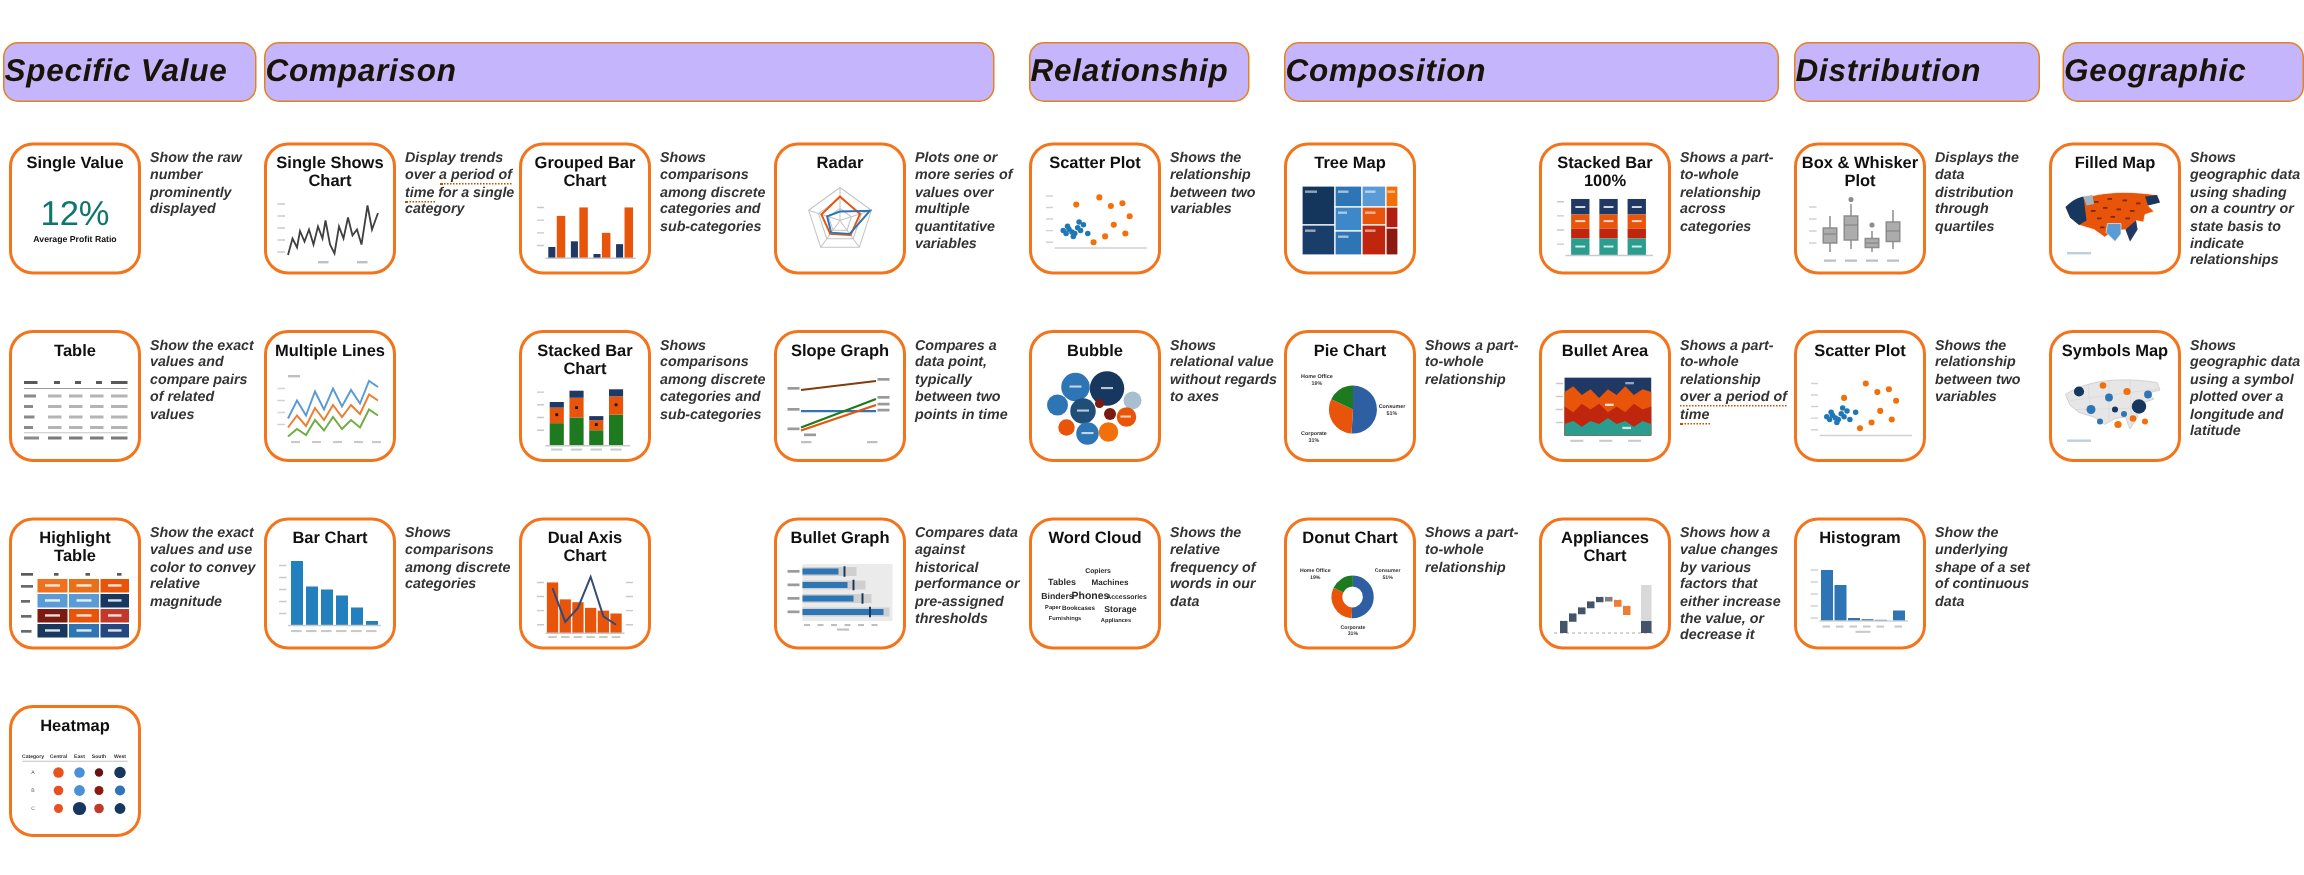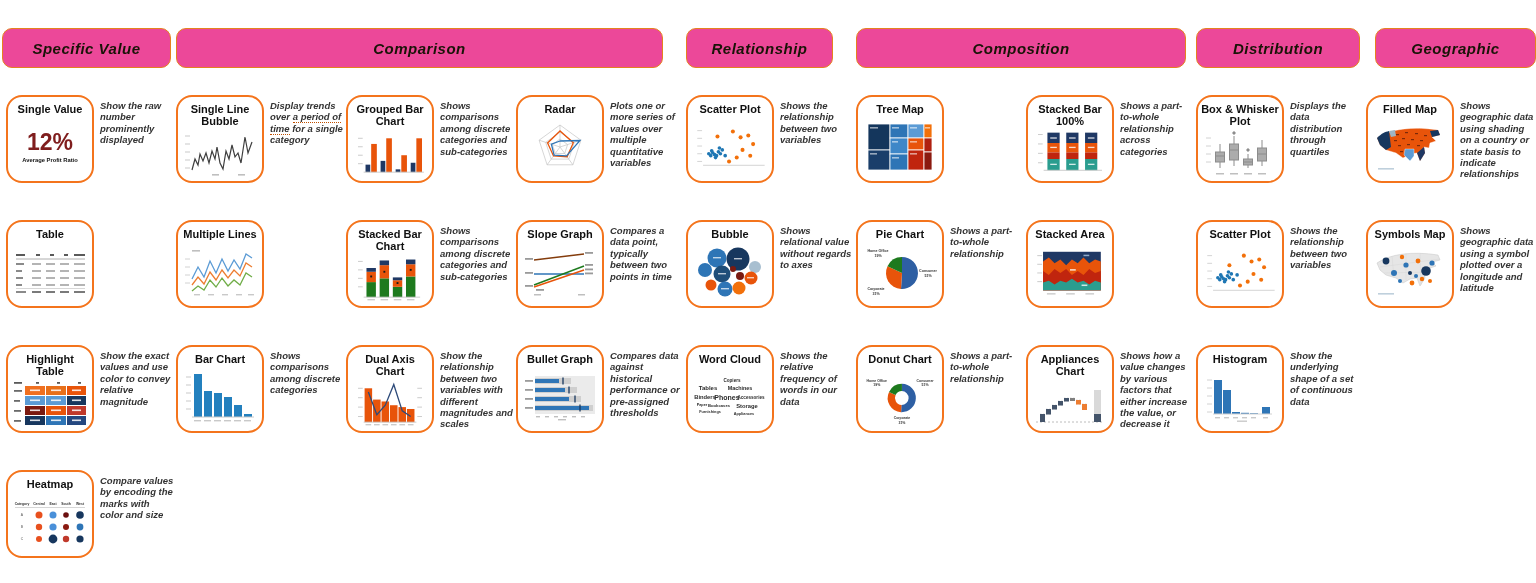--- a/index.html
+++ b/index.html
@@ -1,31 +1,31 @@
 <!DOCTYPE html>
 <html><head>
 <meta charset="utf-8">
 <style>
   html,body{margin:0;padding:0;background:#fff;}
   body{width:1536px;height:583px;overflow:hidden;font-family:"Liberation Sans",sans-serif;}
   .board{position:relative;width:1536px;height:583px;display:grid;
     grid-template-columns:repeat(9,170px);grid-template-rows:67px repeat(4,125px);
     padding:28px 0 0 6px;box-sizing:border-box;}
-  .hdr{background:#ec4899;border:1px solid #E5821E;border-radius:10px;height:38px;
-    display:flex;align-items:center;justify-content:center;font-size:15px;font-weight:bold;
+  .hdr{background:#c4b5fd;border:1px solid #E5821E;border-radius:10px;height:38px;
+    display:flex;align-items:center;justify-content:flex-start;font-size:21px;font-weight:bold;
     color:#191407;letter-spacing:.5px;font-style:italic;align-self:start;}
   .cell{display:flex;gap:6px;align-items:flex-start;}
   .card{width:88px;height:88px;min-width:88px;box-sizing:border-box;border:2.5px solid #F4741C;
     border-radius:16px;background:#fff;display:flex;flex-direction:column;align-items:center;
     padding:6px 3px 3px;}
   .ttl{font-weight:bold;font-size:11px;line-height:1.1;text-align:center;color:#101010;}
   .thumb{flex:1;width:100%;display:flex;flex-direction:column;align-items:center;justify-content:center;overflow:hidden;}
   .desc{font-size:9.5px;font-weight:bold;font-style:italic;color:#333;line-height:1.2;max-width:74px;padding-top:5px;}
   .du{border-bottom:1.5px dotted #C05000;}
-  .sv-num{font-size:23px;font-weight:bold;color:#7f1d1d;line-height:1;}
+  .sv-num{font-size:23px;font-weight:normal;color:#0f766e;line-height:1;}
   .sv-cap{font-size:5.8px;font-weight:bold;color:#111;margin-top:3px;}
   svg{display:block;}
   .wc-t{font-weight:bold;fill:#2b2b2b;}
 </style>
 </head>
 <body>
 
 <div class="board">
 
   <div class="hdr" style="grid-area:1/1;margin-left:-4px;margin-right:5px">
@@ -53,21 +53,21 @@
       <div class="thumb">
         <div class="sv-num">12%</div>
         <div class="sv-cap">Average Profit Ratio</div>
       </div>
     </div>
     <div class="desc">Show the raw number prominently displayed</div>
   </div>
 
   <div class="cell" style="grid-area:2/2">
     <div class="card">
-      <div class="ttl">Single Line Bubble</div>
+      <div class="ttl">Single Shows Chart</div>
       <div class="thumb">
         <svg width="78" height="50" viewBox="0 0 76 50">
           <g stroke="#C9C9C9" stroke-width="1">
               <line x1="3" y1="8" x2="8" y2="8"></line>
               <line x1="3" y1="16" x2="8" y2="16"></line>
               <line x1="3" y1="24" x2="8" y2="24"></line>
               <line x1="3" y1="32" x2="8" y2="32"></line>
               <line x1="3" y1="40" x2="8" y2="40"></line>
             </g>
           <polyline fill="none" stroke="#3F3F3F" stroke-width="1.2" points="10,42 13,31 16,37 18,26 21,33 24,25 27,35 30,23 33,31 35,19 38,35 41,41 44,23 47,31 50,17 53,29 56,25 59,35 63,9 66,25 70,14"></polyline>
@@ -379,20 +379,21 @@
           <g fill="#7A7A7A">
               <rect x="20" y="44" width="9" height="2"></rect>
               <rect x="34" y="44" width="9" height="2"></rect>
               <rect x="48" y="44" width="9" height="2"></rect>
               <rect x="62" y="44" width="11" height="2"></rect>
             </g>
           <line x1="4" y1="41.5" x2="73" y2="41.5" stroke="#C6C6C6" stroke-width="0.7"></line>
         </svg>
       </div>
     </div>
+    <div class="desc">Show the exact values and compare pairs of related values</div>
   </div>
 
   <div class="cell" style="grid-area:3/2">
     <div class="card">
       <div class="ttl">Multiple Lines</div>
       <div class="thumb">
         <svg width="78" height="50" viewBox="0 0 76 50">
           <rect x="10" y="3" width="8" height="1.6" fill="#BFBFBF"></rect>
           <g stroke="#D2D2D2" stroke-width="1">
               <line x1="3" y1="12" x2="8" y2="12"></line>
@@ -542,21 +543,21 @@
             <text x="14" y="50.5">31%</text>
           </g>
         </svg>
       </div>
     </div>
     <div class="desc">Shows a part-to-whole relationship</div>
   </div>
 
   <div class="cell" style="grid-area:3/7">
     <div class="card">
-      <div class="ttl">Stacked Area</div>
+      <div class="ttl">Bullet Area</div>
       <div class="thumb">
         <svg width="78" height="52" viewBox="0 0 76 54">
           <g stroke="#C9C9C9" stroke-width="1">
               <line x1="4" y1="10" x2="9" y2="10"></line>
               <line x1="4" y1="19" x2="9" y2="19"></line>
               <line x1="4" y1="28" x2="9" y2="28"></line>
               <line x1="4" y1="37" x2="9" y2="37"></line>
             </g>
           <rect x="10" y="6" width="60" height="40" fill="#1F3864"></rect>
           <path d="M10,16 L16,12 L22,18 L28,14 L34,20 L40,14 L46,18 L52,12 L58,18 L64,14 L70,16 L70,46 L10,46 Z" fill="#E8540A"></path>
@@ -566,20 +567,21 @@
               <rect x="14" y="49" width="9" height="1.4"></rect>
               <rect x="34" y="49" width="9" height="1.4"></rect>
               <rect x="54" y="49" width="9" height="1.4"></rect>
             </g>
           <rect x="38" y="24" width="6" height="1.6" fill="#fff" opacity="0.8"></rect>
             <rect x="52" y="9" width="6" height="1.6" fill="#8EA9C9"></rect>
             <rect x="50" y="40" width="6" height="1.6" fill="#CFE8E4"></rect>
         </svg>
       </div>
     </div>
+    <div class="desc">Shows a part-to-whole relationship <span class="du">over a period of time</span></div>
   </div>
 
   <div class="cell" style="grid-area:3/8">
     <div class="card">
       <div class="ttl">Scatter Plot</div>
       <div class="thumb">
         <svg width="78" height="52" viewBox="0 0 76 54">
           <g stroke="#D2D2D2" stroke-width="1">
               <line x1="4" y1="10" x2="9" y2="10"></line>
               <line x1="4" y1="18" x2="9" y2="18"></line>
@@ -774,21 +776,20 @@
               <rect x="12" y="50" width="6" height="1.4"></rect>
               <rect x="21" y="50" width="6" height="1.4"></rect>
               <rect x="30" y="50" width="6" height="1.4"></rect>
               <rect x="39" y="50" width="6" height="1.4"></rect>
               <rect x="48" y="50" width="6" height="1.4"></rect>
               <rect x="57" y="50" width="6" height="1.4"></rect>
             </g>
         </svg>
       </div>
     </div>
-    <div class="desc">Show the relationship between two variables with different magnitudes and scales</div>
   </div>
 
   <div class="cell" style="grid-area:4/4">
     <div class="card">
       <div class="ttl">Bullet Graph</div>
       <div class="thumb">
         <svg width="78" height="50" viewBox="0 0 76 50">
           <rect x="13" y="4" width="60" height="38" fill="#EBEBEB"></rect>
           <g fill="#9B9B9B">
               <rect x="3" y="8" width="8" height="1.8"></rect>
@@ -974,16 +975,15 @@
               <circle cx="54" cy="30" r="3" fill="#8B1A10"></circle>
               <circle cx="68" cy="30" r="3.4" fill="#2E75B6"></circle>
             <circle cx="27" cy="42" r="3" fill="#E8501E"></circle>
               <circle cx="41" cy="42" r="4.4" fill="#17375E"></circle>
               <circle cx="54" cy="42" r="3.2" fill="#C0392B"></circle>
               <circle cx="68" cy="42" r="3.6" fill="#17375E"></circle>
           </g>
         </svg>
       </div>
     </div>
-    <div class="desc">Compare values by encoding the marks with color and size</div>
   </div>
 
 </div>
 
 </body></html>

